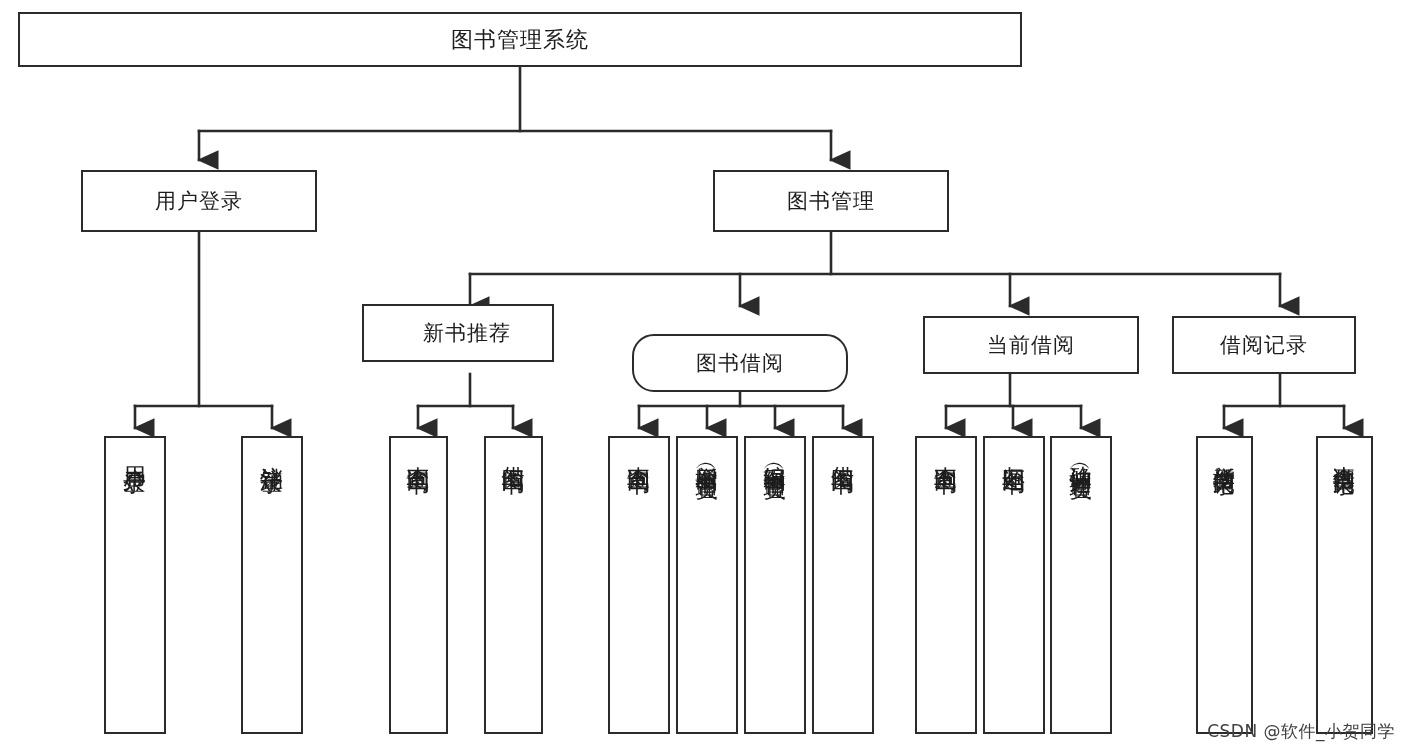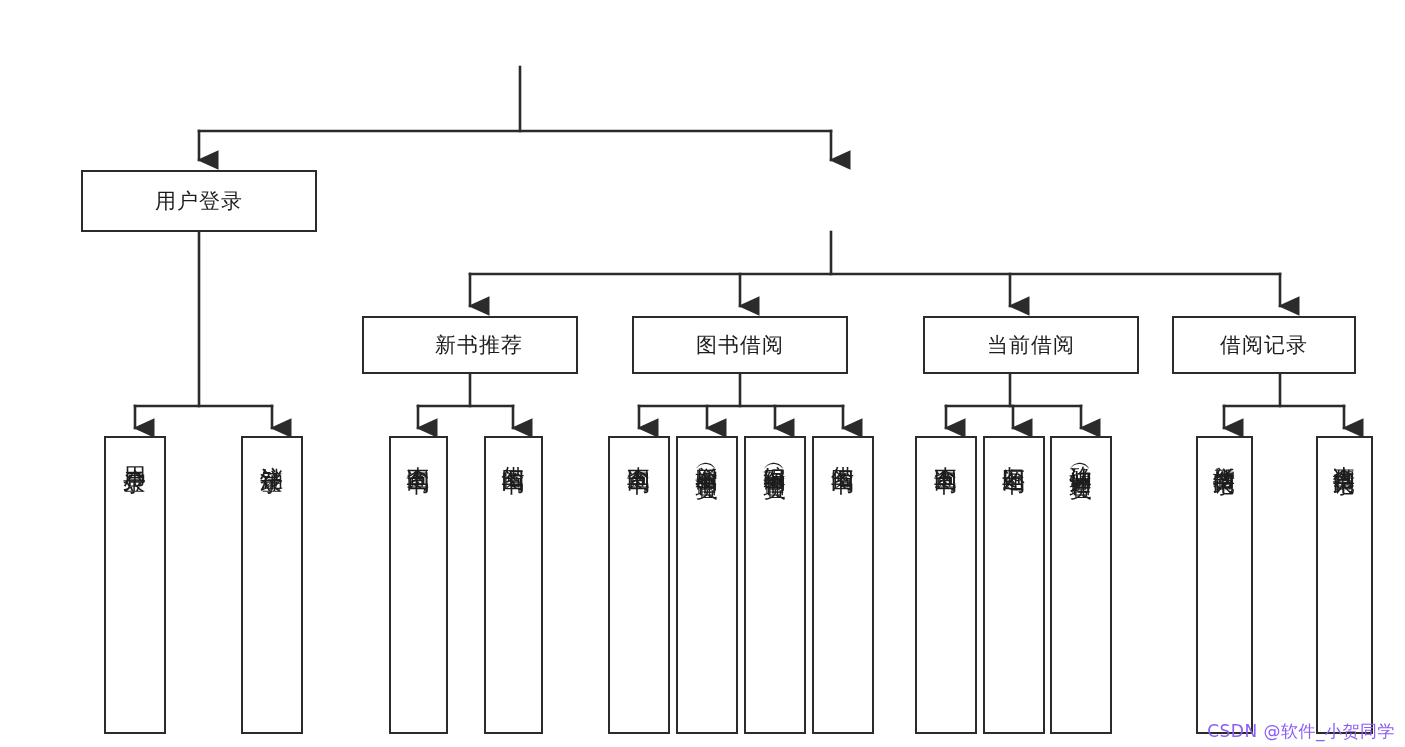--- a/index.html
+++ b/index.html
@@ -55,21 +55,21 @@
     line-height:1.05;
     letter-spacing:2px;
     white-space:nowrap;
   }
   .v.narrow .lbl{font-size:22px;}
   #watermark{
     position:absolute;
     right:10px;
     bottom:4px;
     font-size:17px;
-    color:#8b5cf6;
+    color:#404040;
     letter-spacing:.5px;
     z-index:5;
     white-space:nowrap;
     font-family:"DejaVu Sans","Liberation Sans",sans-serif;
     margin-top:6px;
   }
 </style>
 </head>
 <body>
 
@@ -120,29 +120,35 @@
       <path d="M 1013 406 L 1013 428" marker-end="url(#arrow)"></path>
       <path d="M 1081 406 L 1081 428" marker-end="url(#arrow)"></path>
 
       <path d="M 1280 374 L 1280 406"></path>
       <path d="M 1224 406 L 1344 406"></path>
       <path d="M 1224 406 L 1224 428" marker-end="url(#arrow)"></path>
       <path d="M 1344 406 L 1344 428" marker-end="url(#arrow)"></path>
     </g>
   </svg>
 
+  <div class="node h root" style="left:18px;top:12px;width:1004px;height:55px;">
+    <span class="lbl">图书管理系统</span>
+  </div>
 
   <div class="node h" style="left:81px;top:170px;width:236px;height:62px;">
     <span class="lbl">用户登录</span>
   </div>
-
-  <div class="node h" style="left:362px;top:316px;width:216px;height:58px;padding-left:18px;">
+  <div class="node h" style="left:713px;top:170px;width:236px;height:62px;">
+    <span class="lbl">图书管理</span>
+  </div>
+
+  <div class="node h" style="left:362px;top:304px;width:192px;height:58px;padding-left:18px;">
     <span class="lbl">新书推荐</span>
   </div>
-  <div class="node h" style="left:632px;top:316px;width:216px;height:58px;">
+  <div class="node h" style="left:632px;top:334px;width:216px;height:58px;border-radius:22px;">
     <span class="lbl">图书借阅</span>
   </div>
   <div class="node h" style="left:902px;top:316px;width:216px;height:58px;margin-left:21px;">
     <span class="lbl">当前借阅</span>
   </div>
   <div class="node h" style="left:1172px;top:316px;width:184px;height:58px;">
     <span class="lbl">借阅记录</span>
   </div>
 
   <div class="node v" style="left:104px;top:436px;width:62px;height:298px;">

